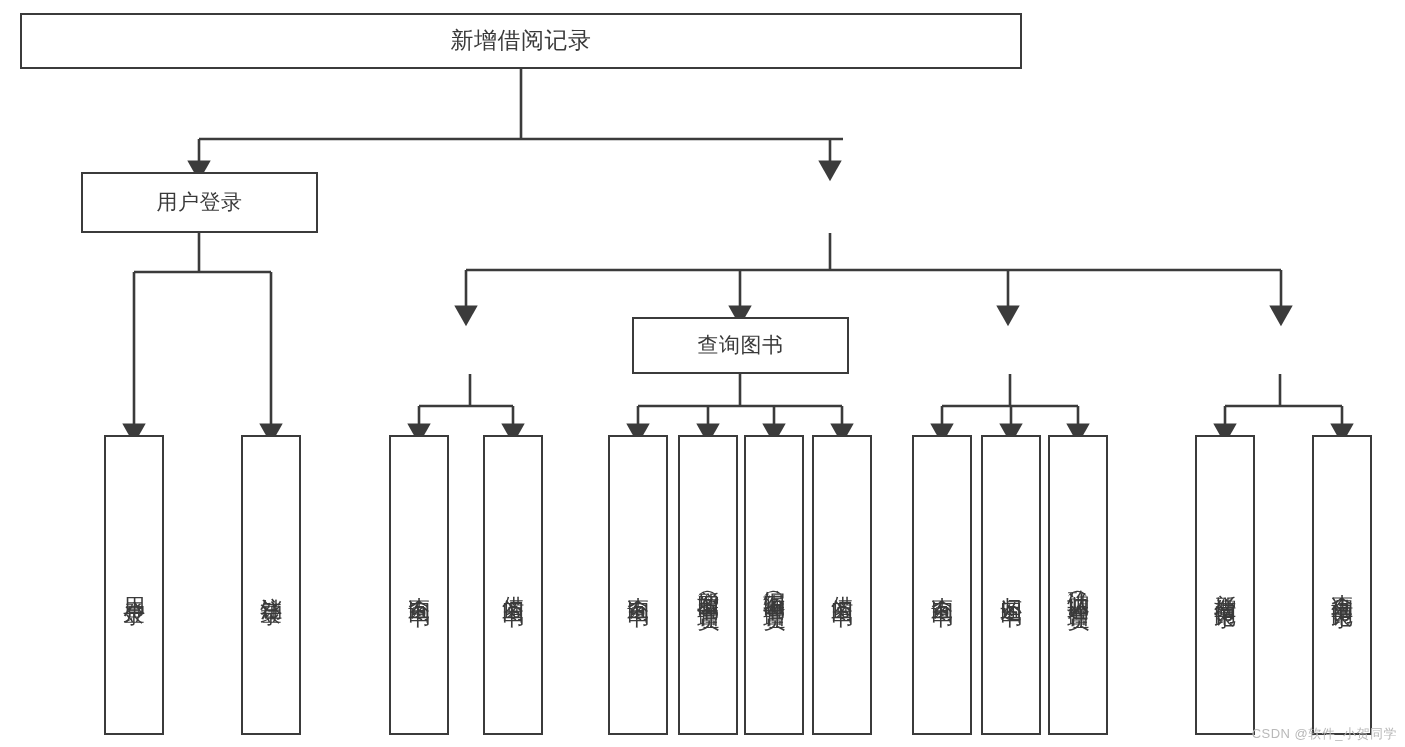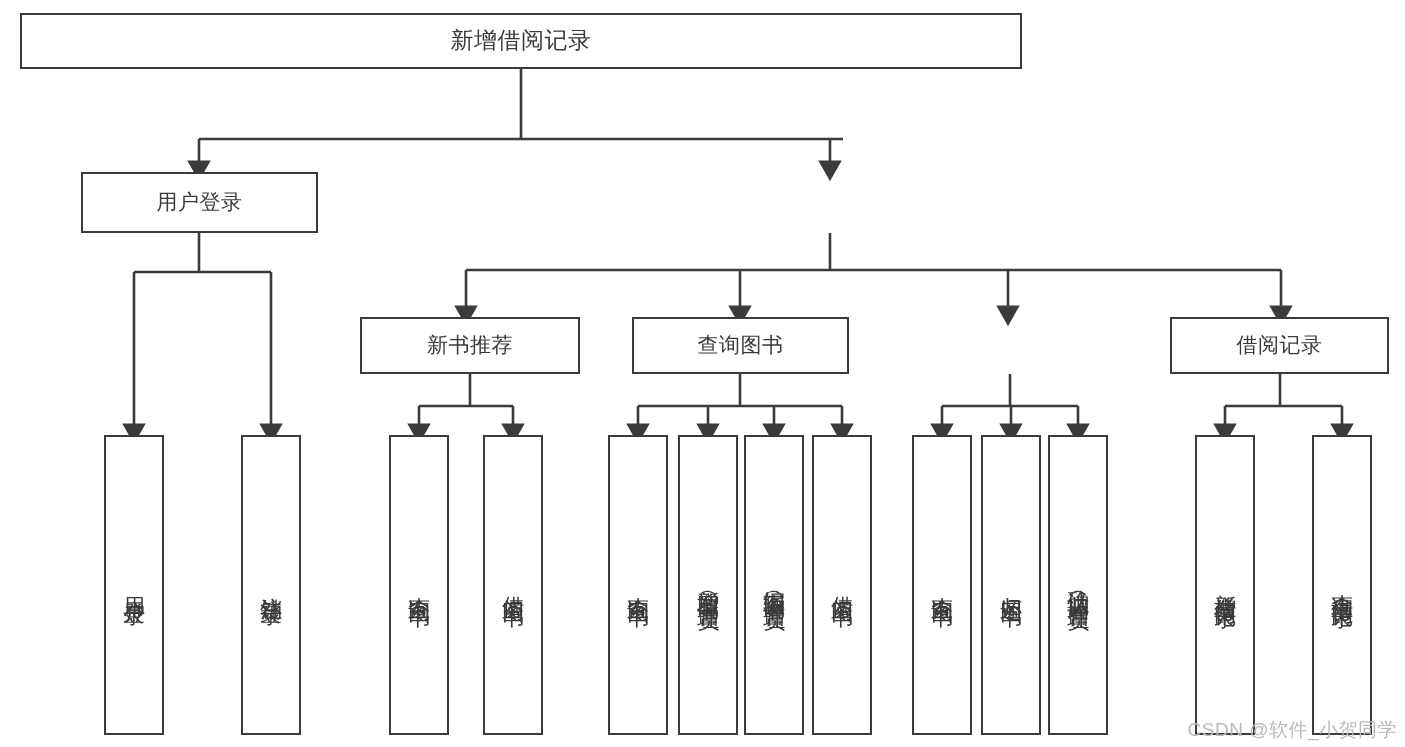--- a/index.html
+++ b/index.html
@@ -59,21 +59,21 @@
     text-orientation: upright;
     font-size: 22px;
     line-height: 1.30;
     letter-spacing: 3px;
     white-space: nowrap;
   }
   #watermark {
     position: absolute;
     right: 8px;
     bottom: 4px;
-    font-size: 19px;
+    font-size: 13px;
     color: #b9b9b9;
     letter-spacing: 0.5px;
     white-space: nowrap;
   }
 </style>
 </head>
 <body>
 
 <div id="canvas" style="background: rgb(255, 255, 255);">
 
@@ -128,28 +128,22 @@
   </svg>
 
   <div class="node root" style="left: 20px; top: 13px; width: 1002px; height: 56px; border-color: rgb(59, 59, 59); background: rgb(255, 255, 255); color: rgb(58, 58, 58);">
     <span class="label">新增借阅记录</span>
   </div>
 
   <div class="node branch" style="left: 81px; top: 172px; width: 237px; height: 61px; border-color: rgb(59, 59, 59); background: rgb(255, 255, 255); color: rgb(58, 58, 58);">
     <span class="label">用户登录</span>
   </div>
 
-  <div class="node branch" style="left: 360px; top: 317px; width: 220px; height: 57px; border-color: rgb(59, 59, 59); background: rgb(255, 255, 255); color: rgb(58, 58, 58);">
-    <span class="label">新书推荐</span>
-  </div>
   <div class="node branch" style="left: 632px; top: 317px; width: 217px; height: 57px; border-color: rgb(59, 59, 59); background: rgb(255, 255, 255); color: rgb(58, 58, 58);">
     <span class="label">查询图书</span>
-  </div>
-  <div class="node branch" style="left: 1170px; top: 317px; width: 219px; height: 57px; border-color: rgb(59, 59, 59); background: rgb(255, 255, 255); color: rgb(58, 58, 58);">
-    <span class="label">借阅记录</span>
   </div>
 
   <div class="node leaf" style="left: 104px; top: 435px; width: 60px; height: 300px; border-color: rgb(59, 59, 59); background: rgb(255, 255, 255); color: rgb(58, 58, 58);">
     <span class="label">用户登录</span>
   </div>
   <div class="node leaf" style="left: 241px; top: 435px; width: 60px; height: 300px; border-color: rgb(59, 59, 59); background: rgb(255, 255, 255); color: rgb(58, 58, 58);">
     <span class="label">注销登录</span>
   </div>
   <div class="node leaf" style="left: 389px; top: 435px; width: 60px; height: 300px; border-color: rgb(59, 59, 59); background: rgb(255, 255, 255); color: rgb(58, 58, 58);">
     <span class="label">查询图书</span>

